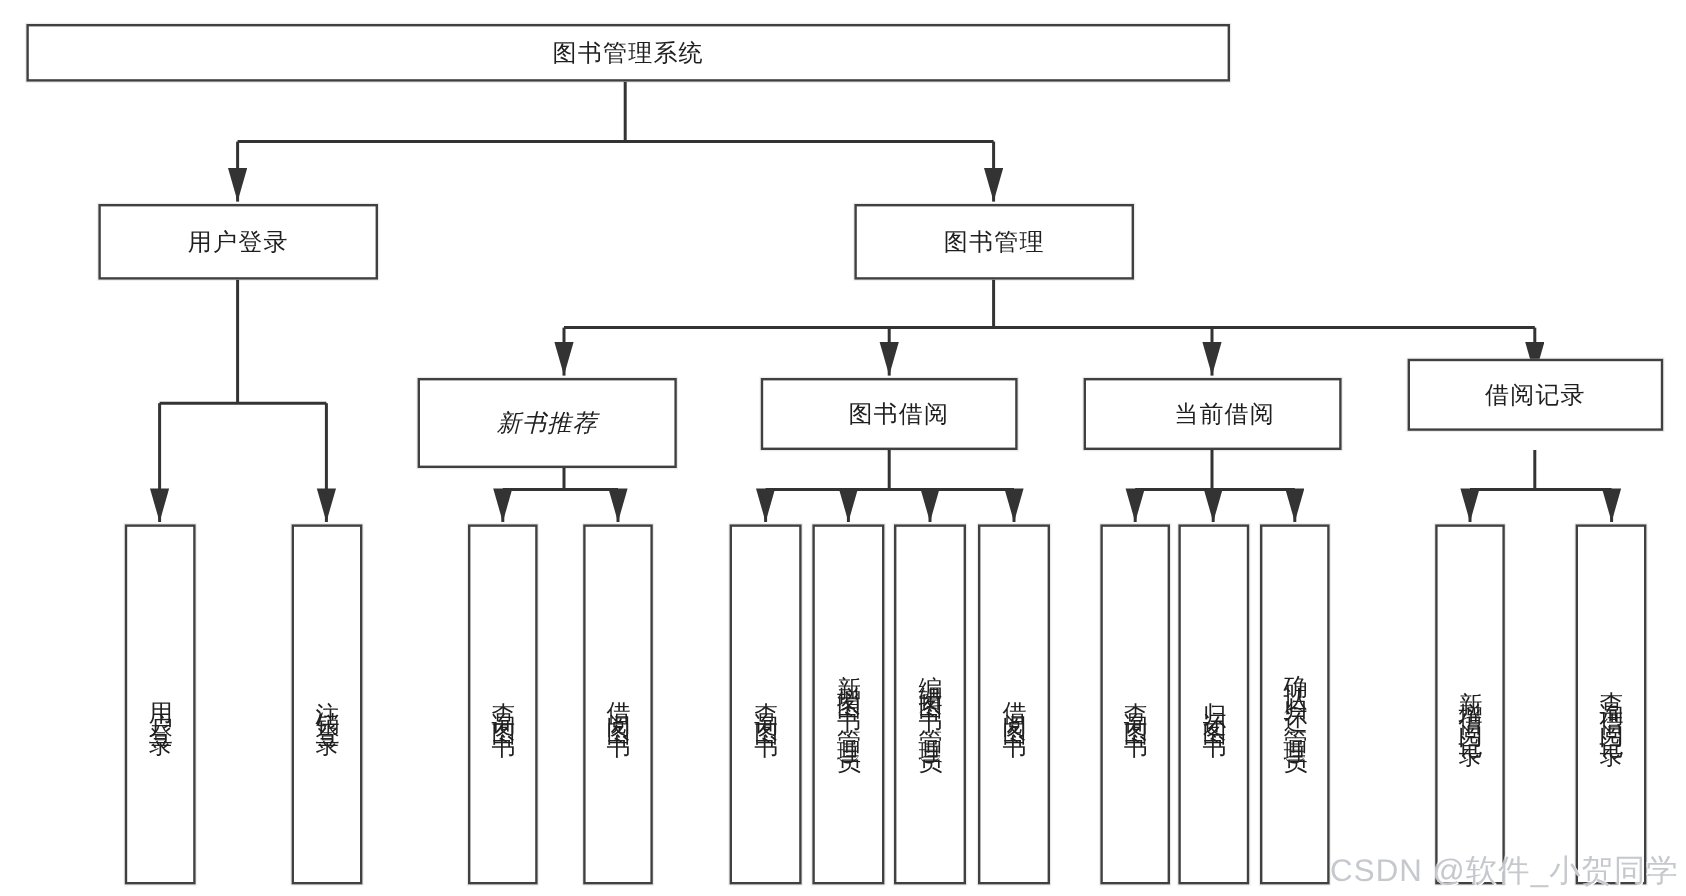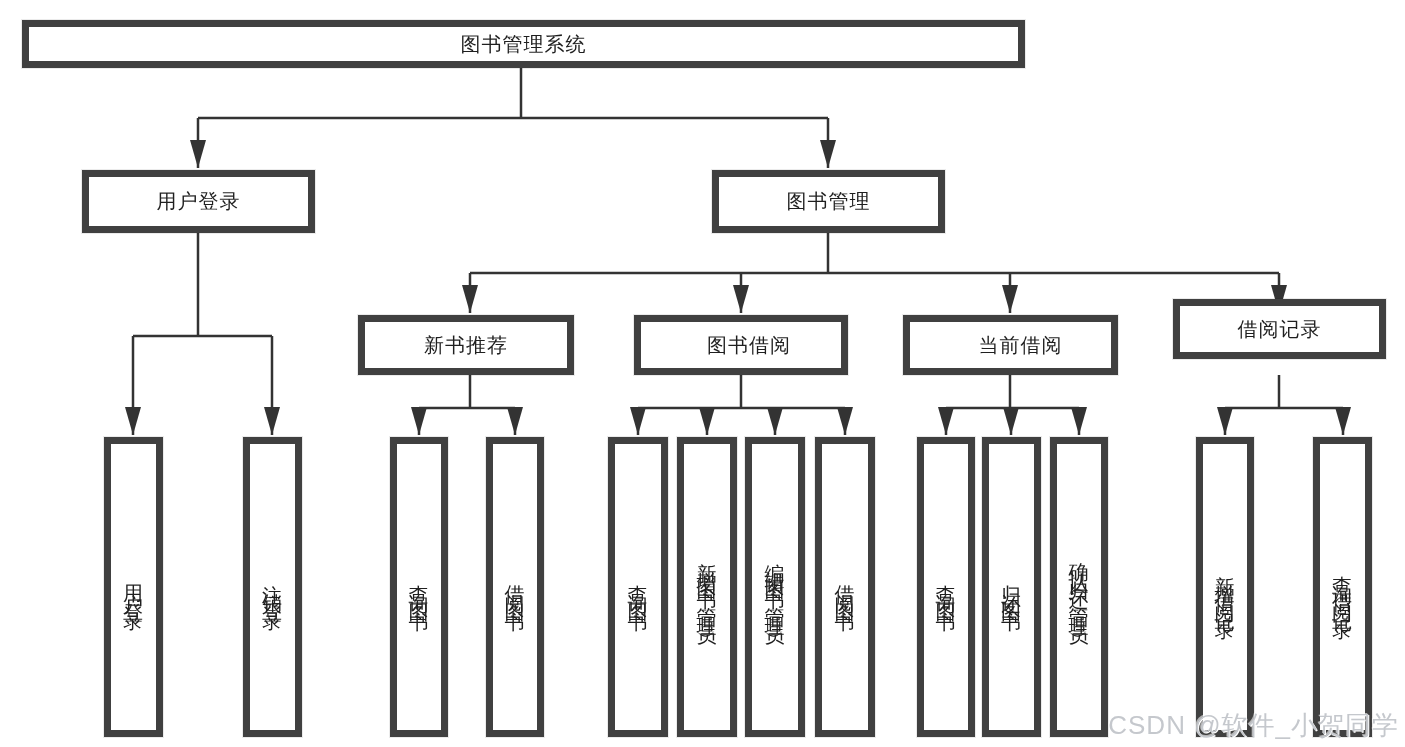--- a/index.html
+++ b/index.html
@@ -17,21 +17,21 @@
   }
   #connectors {
     position: absolute;
     left: 0;
     top: 0;
     z-index: 1;
   }
   .node {
     position: absolute;
     box-sizing: border-box;
-    border: 7px solid #404040;
+    border: 2px solid #404040;
     background: #ffffff;
     color: #1f1f1f;
     display: flex;
     align-items: center;
     justify-content: center;
     z-index: 2;
     box-shadow: 0 0 0 1px rgba(0,0,0,0.08);
   }
   .node.h {
     font-size: 20px;
@@ -117,21 +117,21 @@
     <span>图书管理系统</span>
   </div>
 
   <div class="node h" style="left:82px; top:170px; width:233px; height:63px;">
     <span>用户登录</span>
   </div>
   <div class="node h" style="left:712px; top:170px; width:233px; height:63px;text-align:right;">
     <span>图书管理</span>
   </div>
 
-  <div class="node h" style="left:358px; top:315px; width:216px; height:60px;">
+  <div class="node h" style="left:348px; top:315px; width:216px; height:75px;font-style:italic;">
     <span>新书推荐</span>
   </div>
   <div class="node h" style="left:634px; top:315px; width:214px; height:60px;padding-left:16px;">
     <span>图书借阅</span>
   </div>
   <div class="node h" style="left:903px; top:315px; width:215px; height:60px;padding-left:20px;">
     <span>当前借阅</span>
   </div>
   <div class="node h" style="left:1173px; top:299px; width:213px; height:60px;">
     <span>借阅记录</span>

